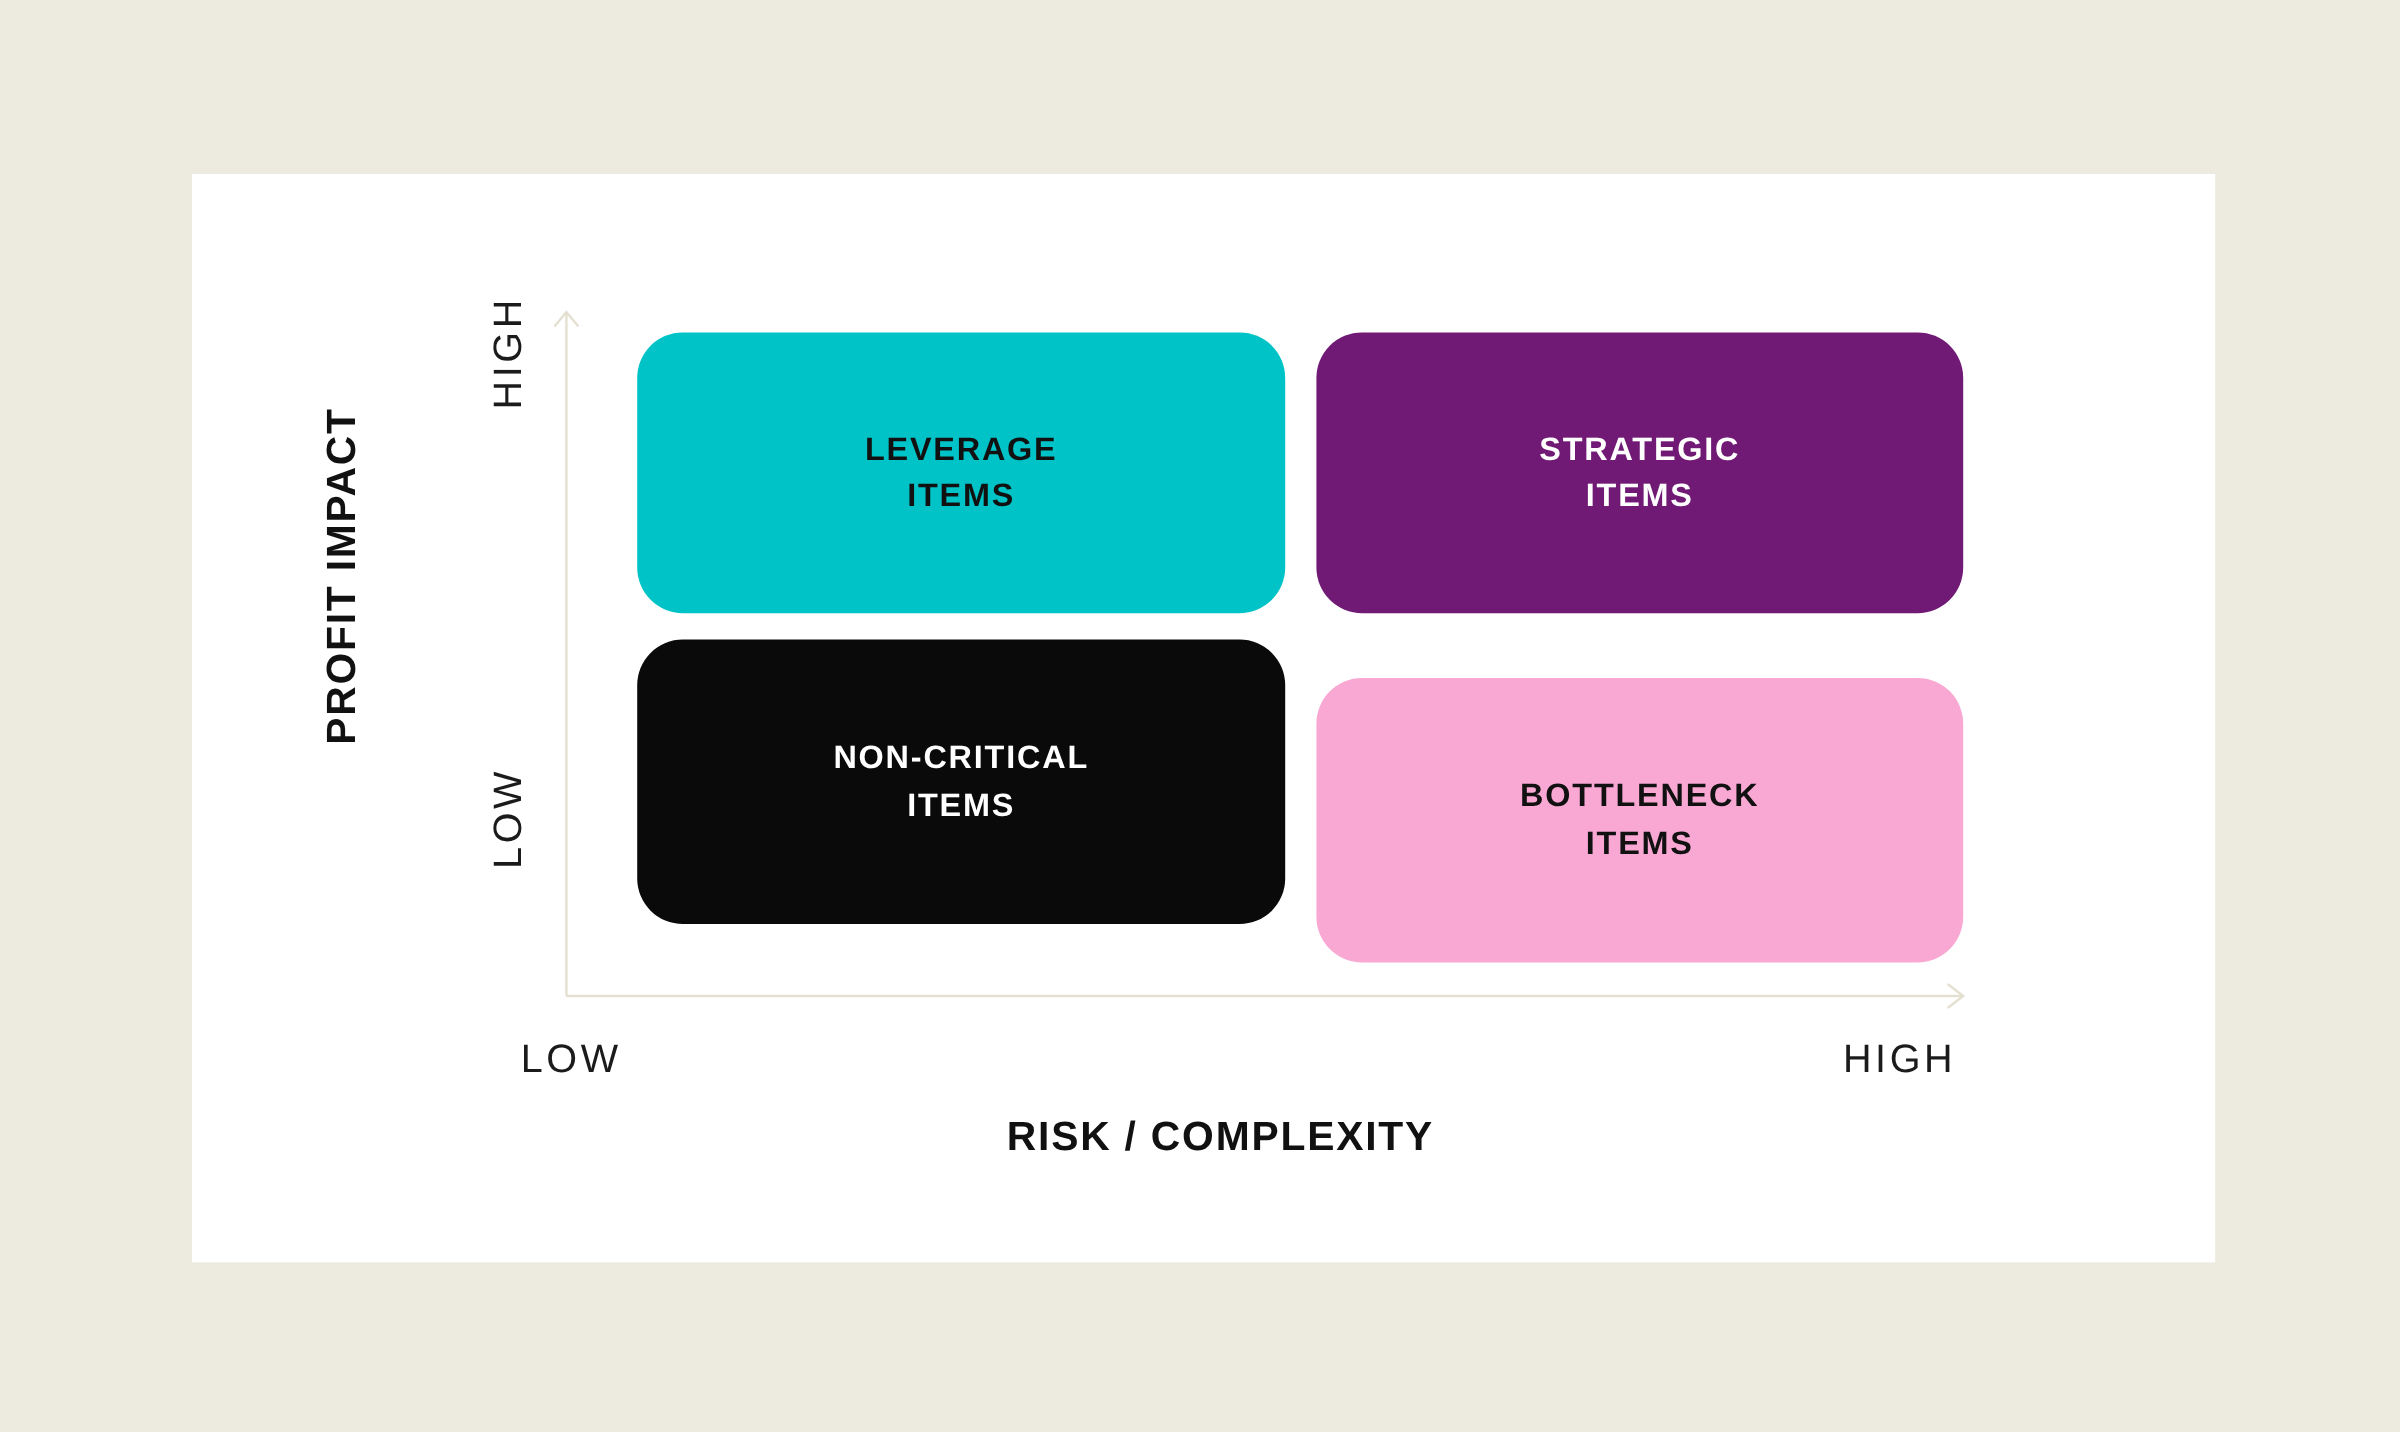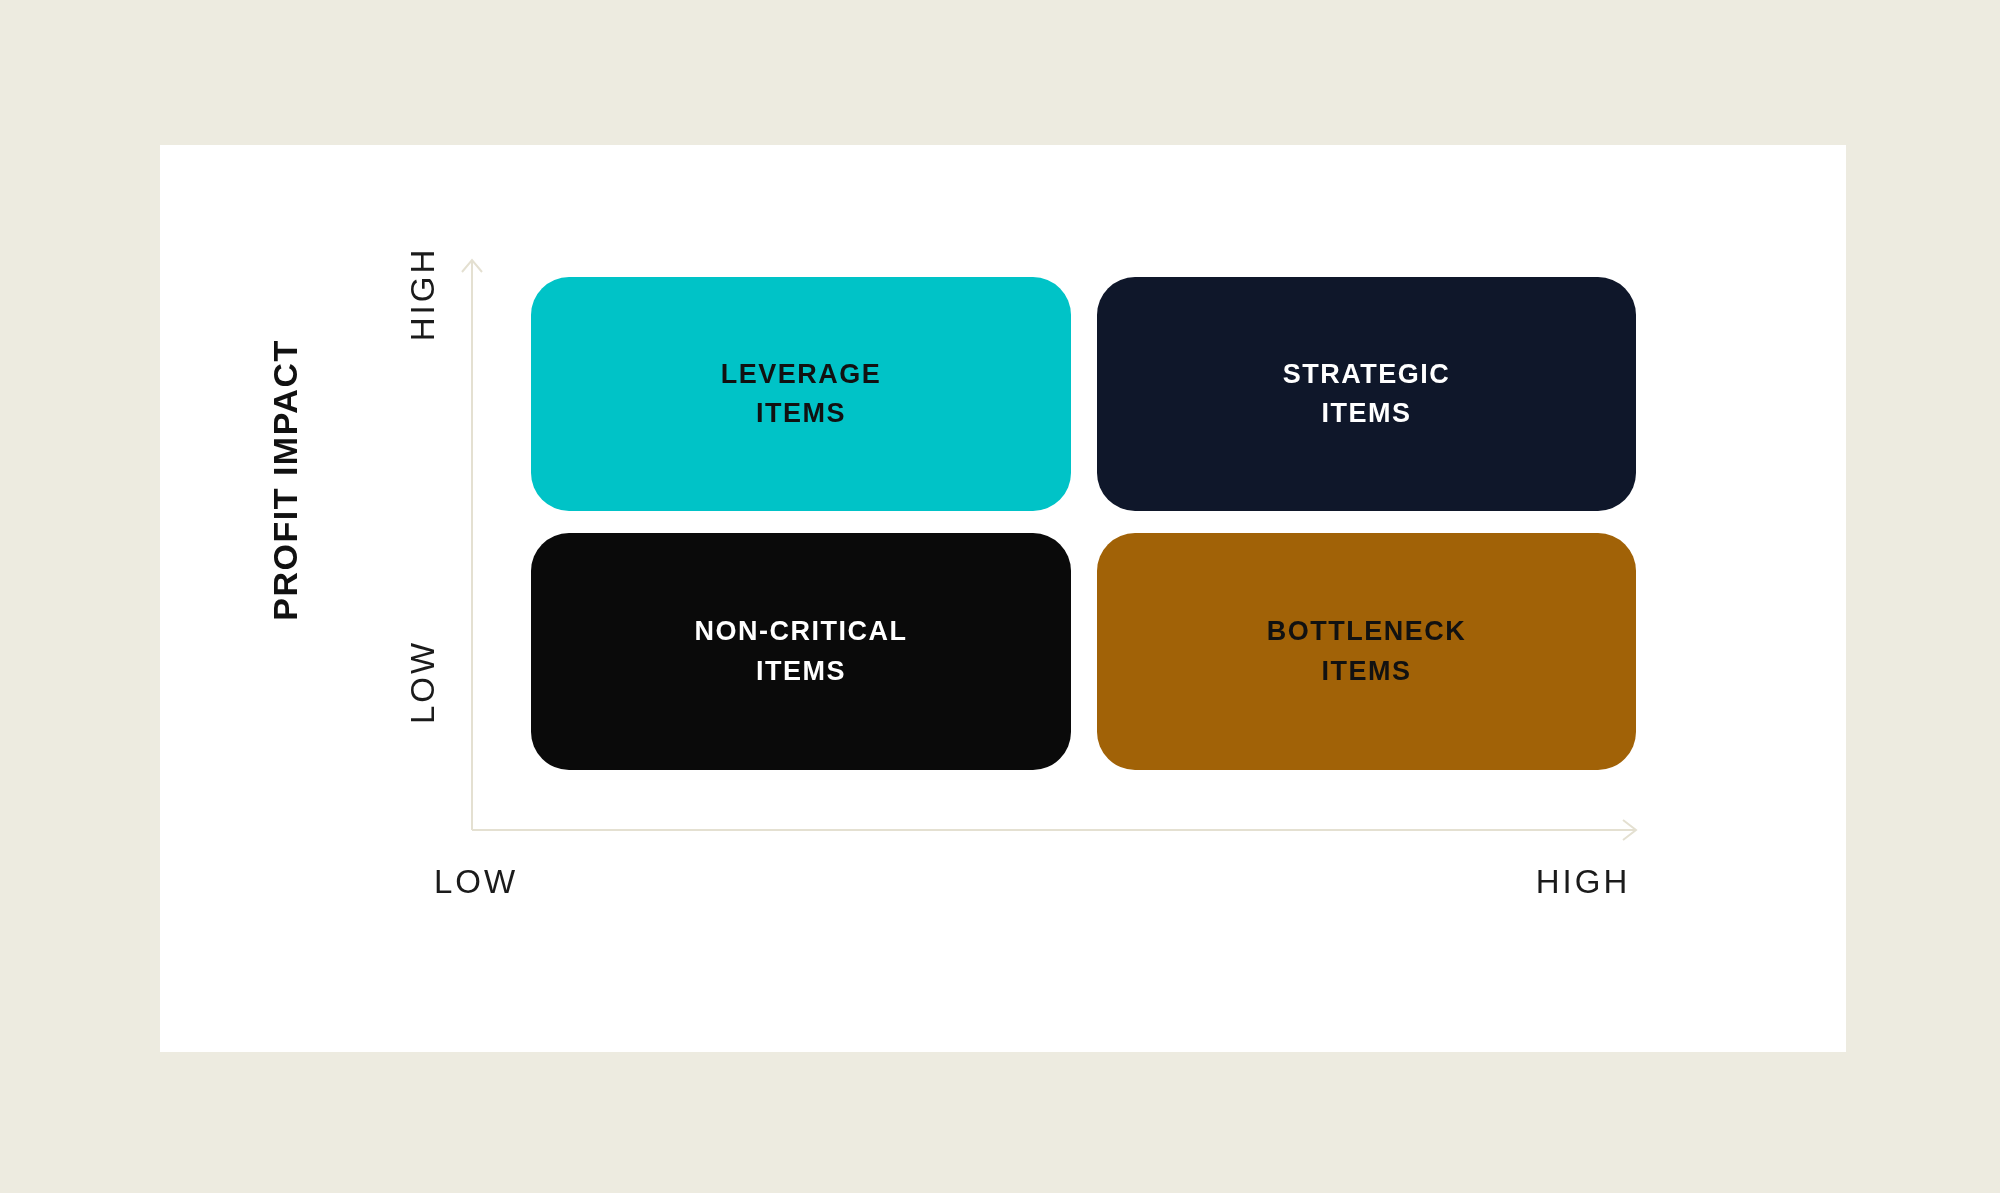--- a/index.html
+++ b/index.html
@@ -96,42 +96,43 @@
       <polyline points="1463,675 1476,685 1463,695"></polyline>
     </svg>
 
     <div class="quadrant q-top-left" style="background: rgb(0, 195, 199); color: rgb(17, 17, 17);">
       <div class="quadrant-label">
         <div>LEVERAGE</div>
         <div>ITEMS</div>
       </div>
     </div>
 
-    <div class="quadrant q-top-right" style="background: #0f172a; color: rgb(255, 255, 255);">
+    <div class="quadrant q-top-right" style="background: #701a75; color: rgb(255, 255, 255);">
       <div class="quadrant-label">
         <div>STRATEGIC</div>
         <div>ITEMS</div>
       </div>
     </div>
 
     <div class="quadrant q-bottom-left" style="background: rgb(10, 10, 10); color: rgb(255, 255, 255);">
       <div class="quadrant-label">
         <div>NON-CRITICAL</div>
         <div>ITEMS</div>
       </div>
     </div>
 
-    <div class="quadrant q-bottom-right" style="background: #a16207; color: rgb(17, 17, 17);">
+    <div class="quadrant q-bottom-right" style="background: #f9a8d4; color: rgb(17, 17, 17); margin-top: 32px;">
       <div class="quadrant-label">
         <div>BOTTLENECK</div>
         <div>ITEMS</div>
       </div>
     </div>
 
     <div class="axis-label axis-title rot y-axis-title">PROFIT IMPACT</div>
     <div class="axis-label axis-end-label rot y-high">HIGH</div>
     <div class="axis-label axis-end-label rot y-low">LOW</div>
 
     <div class="axis-label axis-end-label x-low">LOW</div>
     <div class="axis-label axis-end-label x-high">HIGH</div>
+    <div class="axis-label axis-title x-axis-title">RISK / COMPLEXITY</div>
 
   </div>
 </div>
 
 </body></html>

